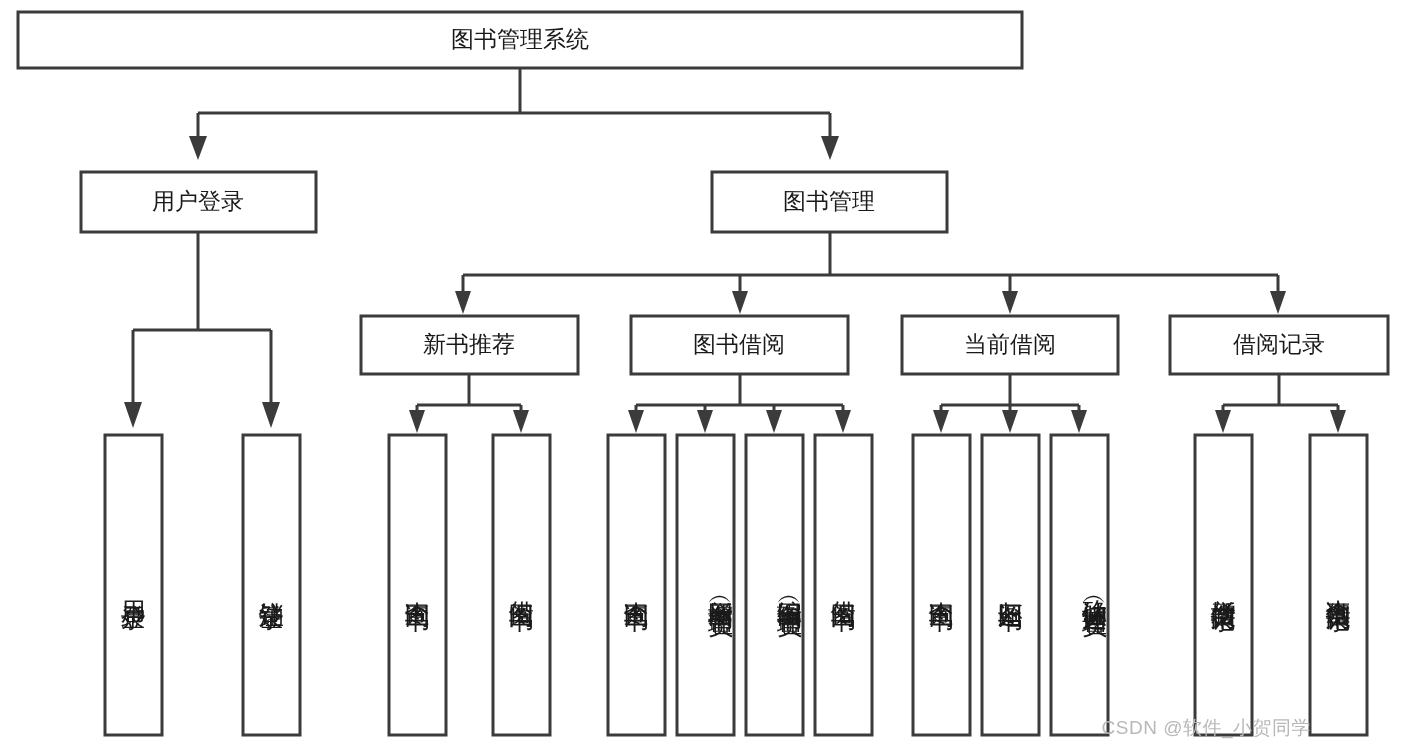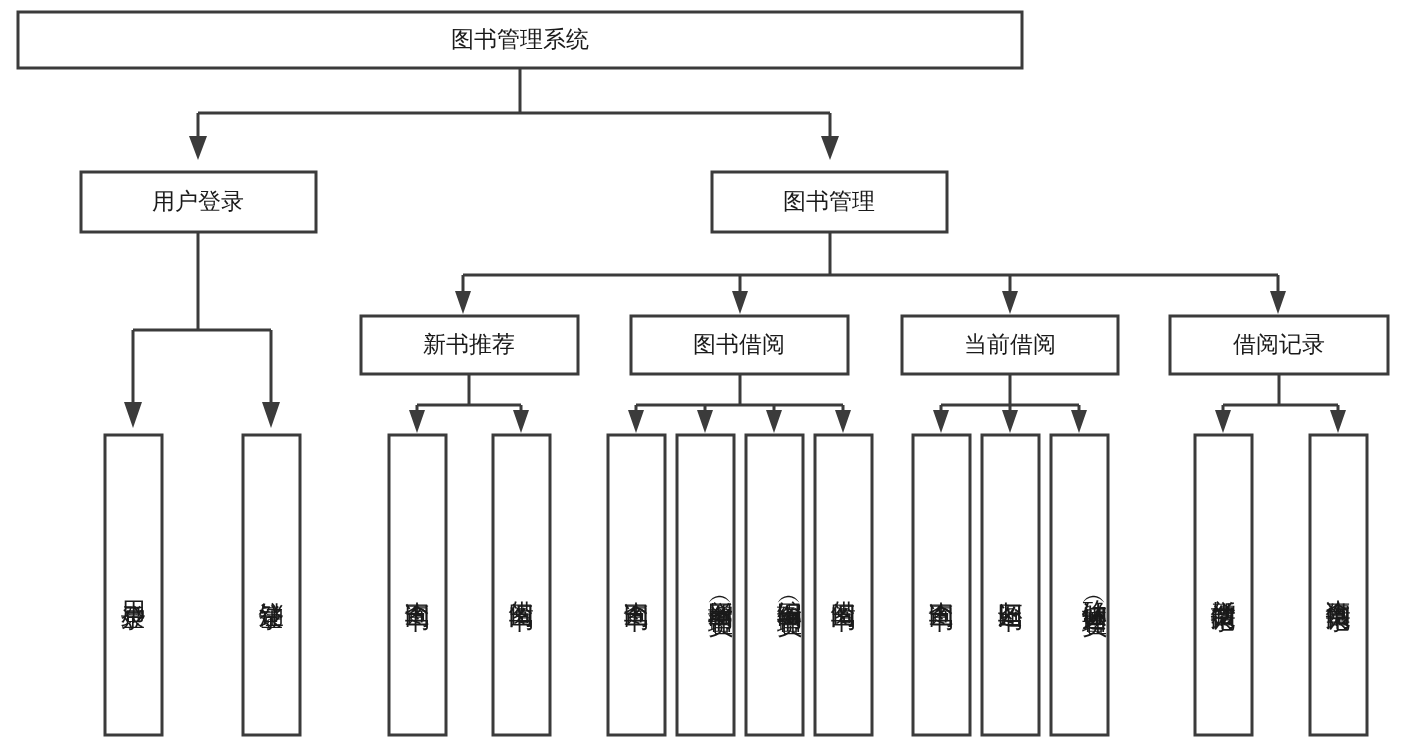--- a/index.html
+++ b/index.html
@@ -212,14 +212,15 @@
   <div class="leaf-label" style="left:746px; top:435px; width:57px; height:300px; align-items:flex-start; padding-top:8px; box-sizing:border-box;">编辑图书（管理员）</div>
   <div class="leaf-label" style="left:815px; top:435px; width:57px; height:300px;">借阅图书</div>
 
   <div class="leaf-label" style="left:913px; top:435px; width:57px; height:300px;">查询图书</div>
   <div class="leaf-label" style="left:982px; top:435px; width:57px; height:300px;">归还图书</div>
   <div class="leaf-label" style="left:1051px; top:435px; width:57px; height:300px; align-items:flex-start; padding-top:8px; box-sizing:border-box;">确认归还（管理员）</div>
 
   <div class="leaf-label" style="left:1195px; top:435px; width:57px; height:300px;">新增借阅记录</div>
   <div class="leaf-label" style="left:1310px; top:435px; width:57px; height:300px;">查询借阅记录</div>
 
+  <div class="watermark">CSDN @软件_小贺同学</div>
 
 </div>
 
 </body></html>

